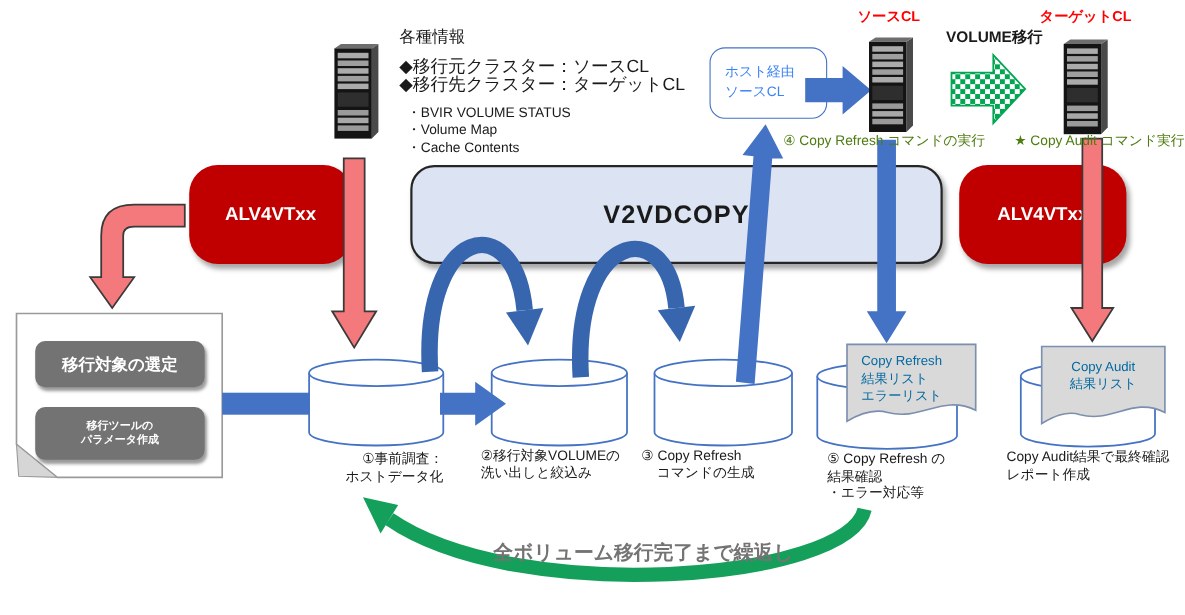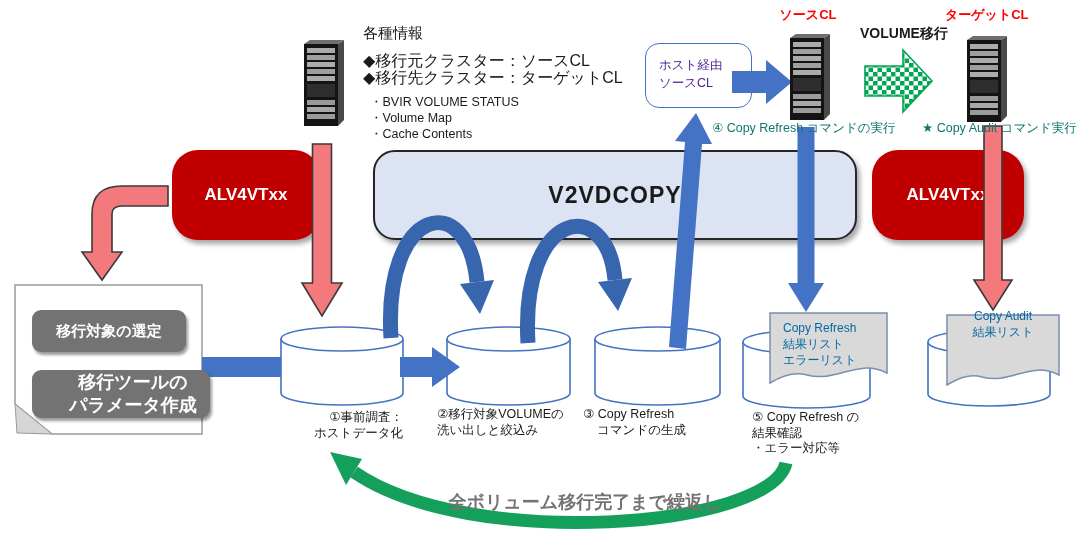--- a/index.html
+++ b/index.html
@@ -14,25 +14,25 @@
   .info-lines{font-size:16px;line-height:17px;color:#1a1a1a;}
   .info-details{font-size:12.5px;line-height:16px;color:#1a1a1a;}
   
   .modbox{position:absolute;z-index:5;display:flex;align-items:center;justify-content:center;}
   .alv{background:#C00000;border-radius:26px;color:#fff;font-weight:bold;font-size:17px;
        box-shadow:3px 4px 5px rgba(0,0,0,0.35);}
   .v2vd{background:#DCE4F3;border:2px solid #262626;border-radius:22px;color:#1a1a1a;
         font-weight:bold;font-size:23px;box-shadow:3px 4px 5px rgba(0,0,0,0.35);letter-spacing:1px;}
   
   .hostbox{position:absolute;z-index:5;background:#fff;border:1.6px solid #4472C4;border-radius:14px;
-           font-size:12.5px;line-height:18px;color:#4c1d95;padding:12px 0 0 13px;box-sizing:border-box;}
+           font-size:12.5px;line-height:18px;color:#3b82f6;padding:12px 0 0 13px;box-sizing:border-box;}
   
   .redlabel{font-weight:bold;font-size:13px;color:#FF0000;text-align:center;}
   .vollabel{font-weight:bold;font-size:14px;color:#1a1a1a;}
-  .cmdlabel{font-size:12.5px;color:#0f766e;}
+  .cmdlabel{font-size:12.5px;color:#4d7c0f;}
   
   .selitem{position:absolute;z-index:20;background:#737373;border-radius:9px;color:#fff;font-weight:bold;
            display:flex;align-items:center;justify-content:center;text-align:center;
            box-shadow:2px 3px 3px rgba(0,0,0,0.4);}
   .steplabel{font-size:12.5px;line-height:15.5px;color:#1a1a1a;white-space:nowrap;}
   .doctext{font-size:12px;line-height:16px;color:#0369a1;}
   .loopcaption{font-size:18px;font-weight:600;color:#737373;}
   .indent{display:block;padding-left:14px;}
 </style>
 </head>
@@ -162,33 +162,33 @@
   <div class="txt redlabel" style="left:776px;top:6px;width:64px;">ソースCL</div>
   <div class="txt redlabel" style="left:945px;top:6px;width:80px;">ターゲットCL</div>
   <div class="txt vollabel" style="left:860px;top:25px;">VOLUME移行</div>
 
   <div class="txt cmdlabel" style="left:712px;top:120px;">④ Copy Refresh コマンドの実行</div>
   <div class="txt cmdlabel" style="left:922px;top:120px;">★ Copy Audit コマンド実行</div>
 
   <div class="selitem" style="left:32px;top:310px;width:154px;height:42px;font-size:15px;">
     <span>移行対象の選定</span>
   </div>
-  <div class="selitem" style="left:32px;top:370px;width:154px;height:48px;font-size:18px;line-height:1.3;padding-left:24px;">
+  <div class="selitem" style="left:32px;top:370px;width:154px;height:48px;font-size:10px;line-height:1.3;">
     <span>
       <span>移行ツールの</span><br>
       <span>パラメータ作成</span>
     </span>
   </div>
 
   <div class="txt doctext" style="left:783px;top:320px;">
     <div>Copy Refresh</div>
     <div>結果リスト</div>
     <div>エラーリスト</div>
   </div>
-  <div class="txt doctext" style="left:958px;top:308px;width:90px;text-align:center;">
+  <div class="txt doctext" style="left:958px;top:325px;width:90px;text-align:center;">
     <div>Copy Audit</div>
     <div>結果リスト</div>
   </div>
 
   <div class="txt steplabel" style="left:283px;top:410px;width:120px;text-align:right;">
     <span>①事前調査：</span><br>
     <span>ホストデータ化</span>
   </div>
   <div class="txt steplabel" style="left:437px;top:407px;">
     <span>②移行対象VOLUMEの</span><br>
@@ -196,16 +196,20 @@
   </div>
   <div class="txt steplabel" style="left:583px;top:407px;">
     <span>③ Copy Refresh</span>
     <span class="indent">コマンドの生成</span>
   </div>
   <div class="txt steplabel" style="left:752px;top:410px;">
     <span>⑤ Copy Refresh の</span><br>
     <span>結果確認</span><br>
     <span>・エラー対応等</span>
   </div>
+  <div class="txt steplabel" style="left:915px;top:408px;">
+    <span>Copy Audit結果で最終確認</span><br>
+    <span>レポート作成</span>
+  </div>
 
   <div class="txt loopcaption" style="left:440px;top:490px;width:290px;text-align:center;">全ボリューム移行完了まで繰返し</div>
 
 </div>
 
 </body></html>

